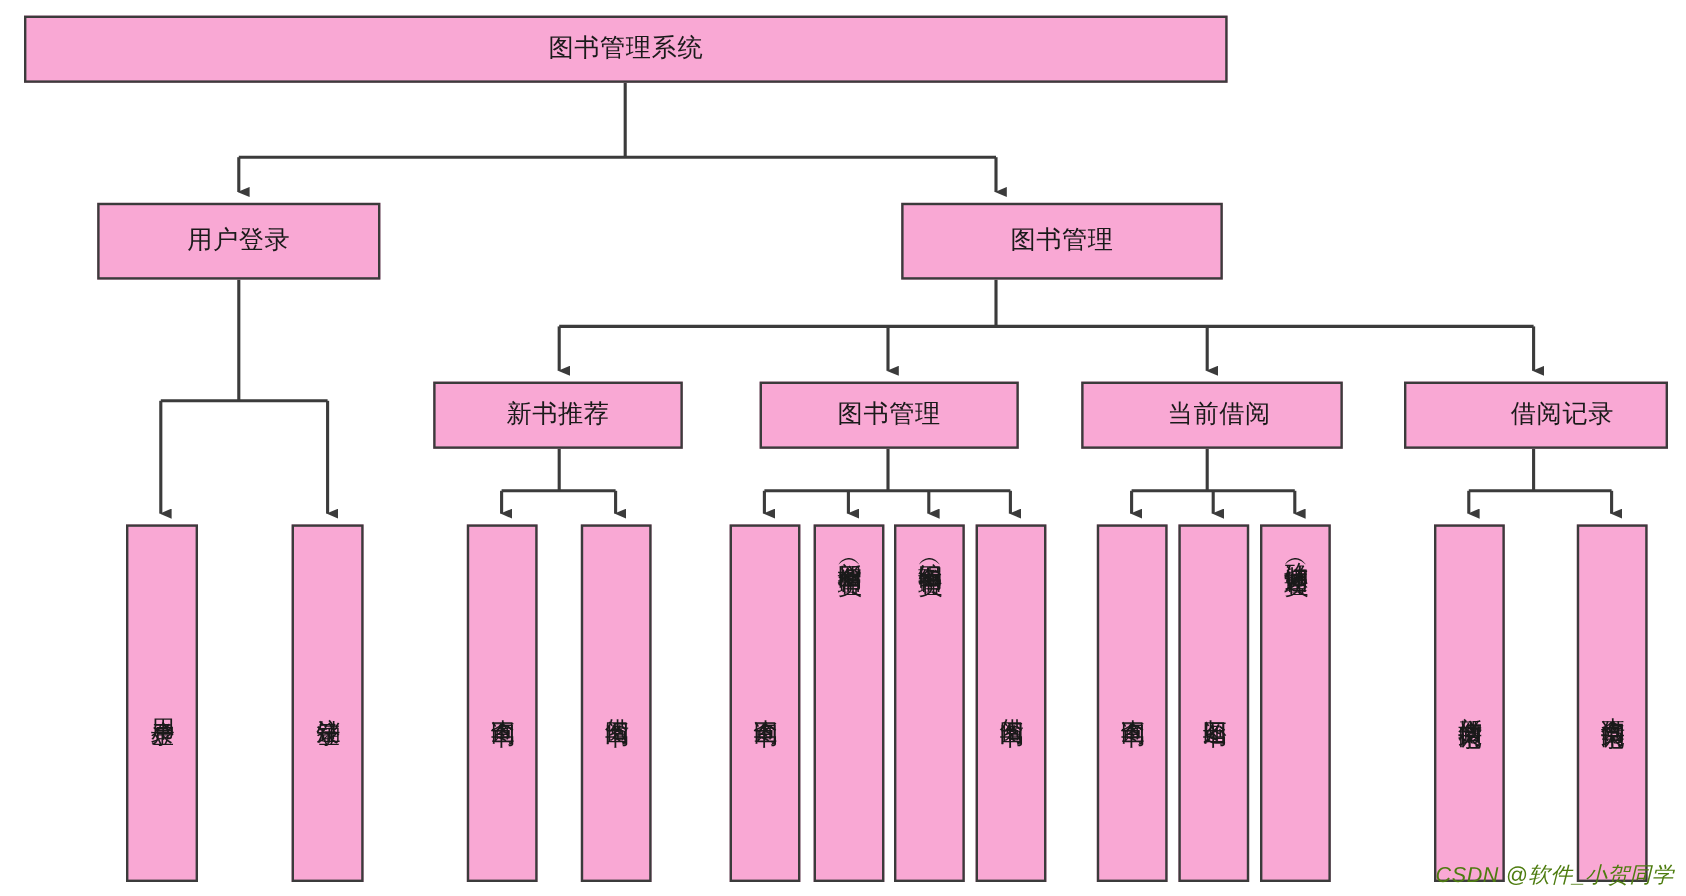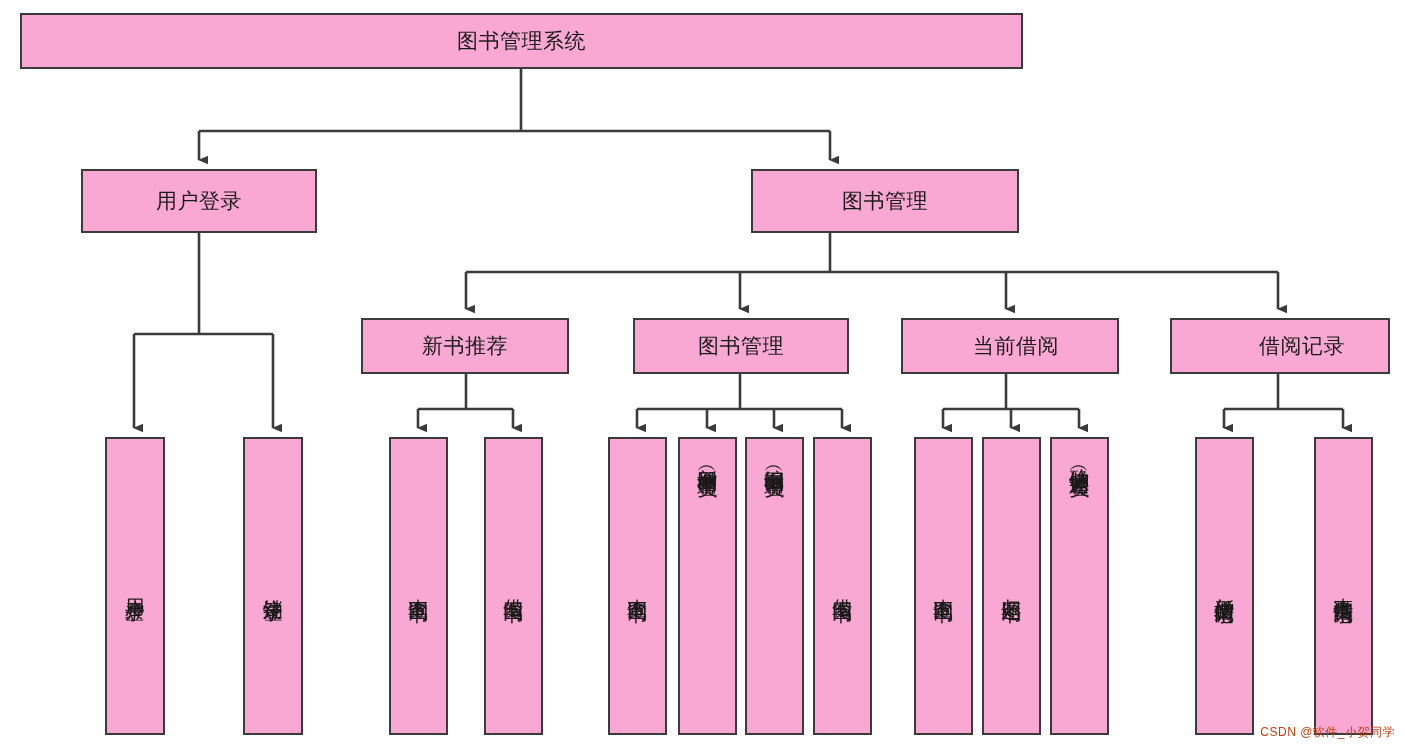--- a/index.html
+++ b/index.html
@@ -55,25 +55,26 @@
     padding-top: 14px;
   }
   .node-box.vertical.centered {
     align-items: center;
     padding-top: 0;
   }
   .watermark {
     position: absolute;
     right: 10px;
     bottom: 6px;
-    font-size: 12px;
-    color: #c2410c;
+    font-size: 18px;
+    color: #4d7c0f;
     letter-spacing: 0.5px;
     white-space: nowrap;
     pointer-events: none;
+    font-style: italic;
   }
 </style>
 </head>
 <body>
 
 <div id="stage">
 
   <svg id="diagram-svg" viewBox="0 0 1405 747" xmlns="http://www.w3.org/2000/svg">
     <defs>
       <marker id="arrowhead" markerWidth="9" markerHeight="10" refX="4.2" refY="9" orient="auto" markerUnits="userSpaceOnUse">

